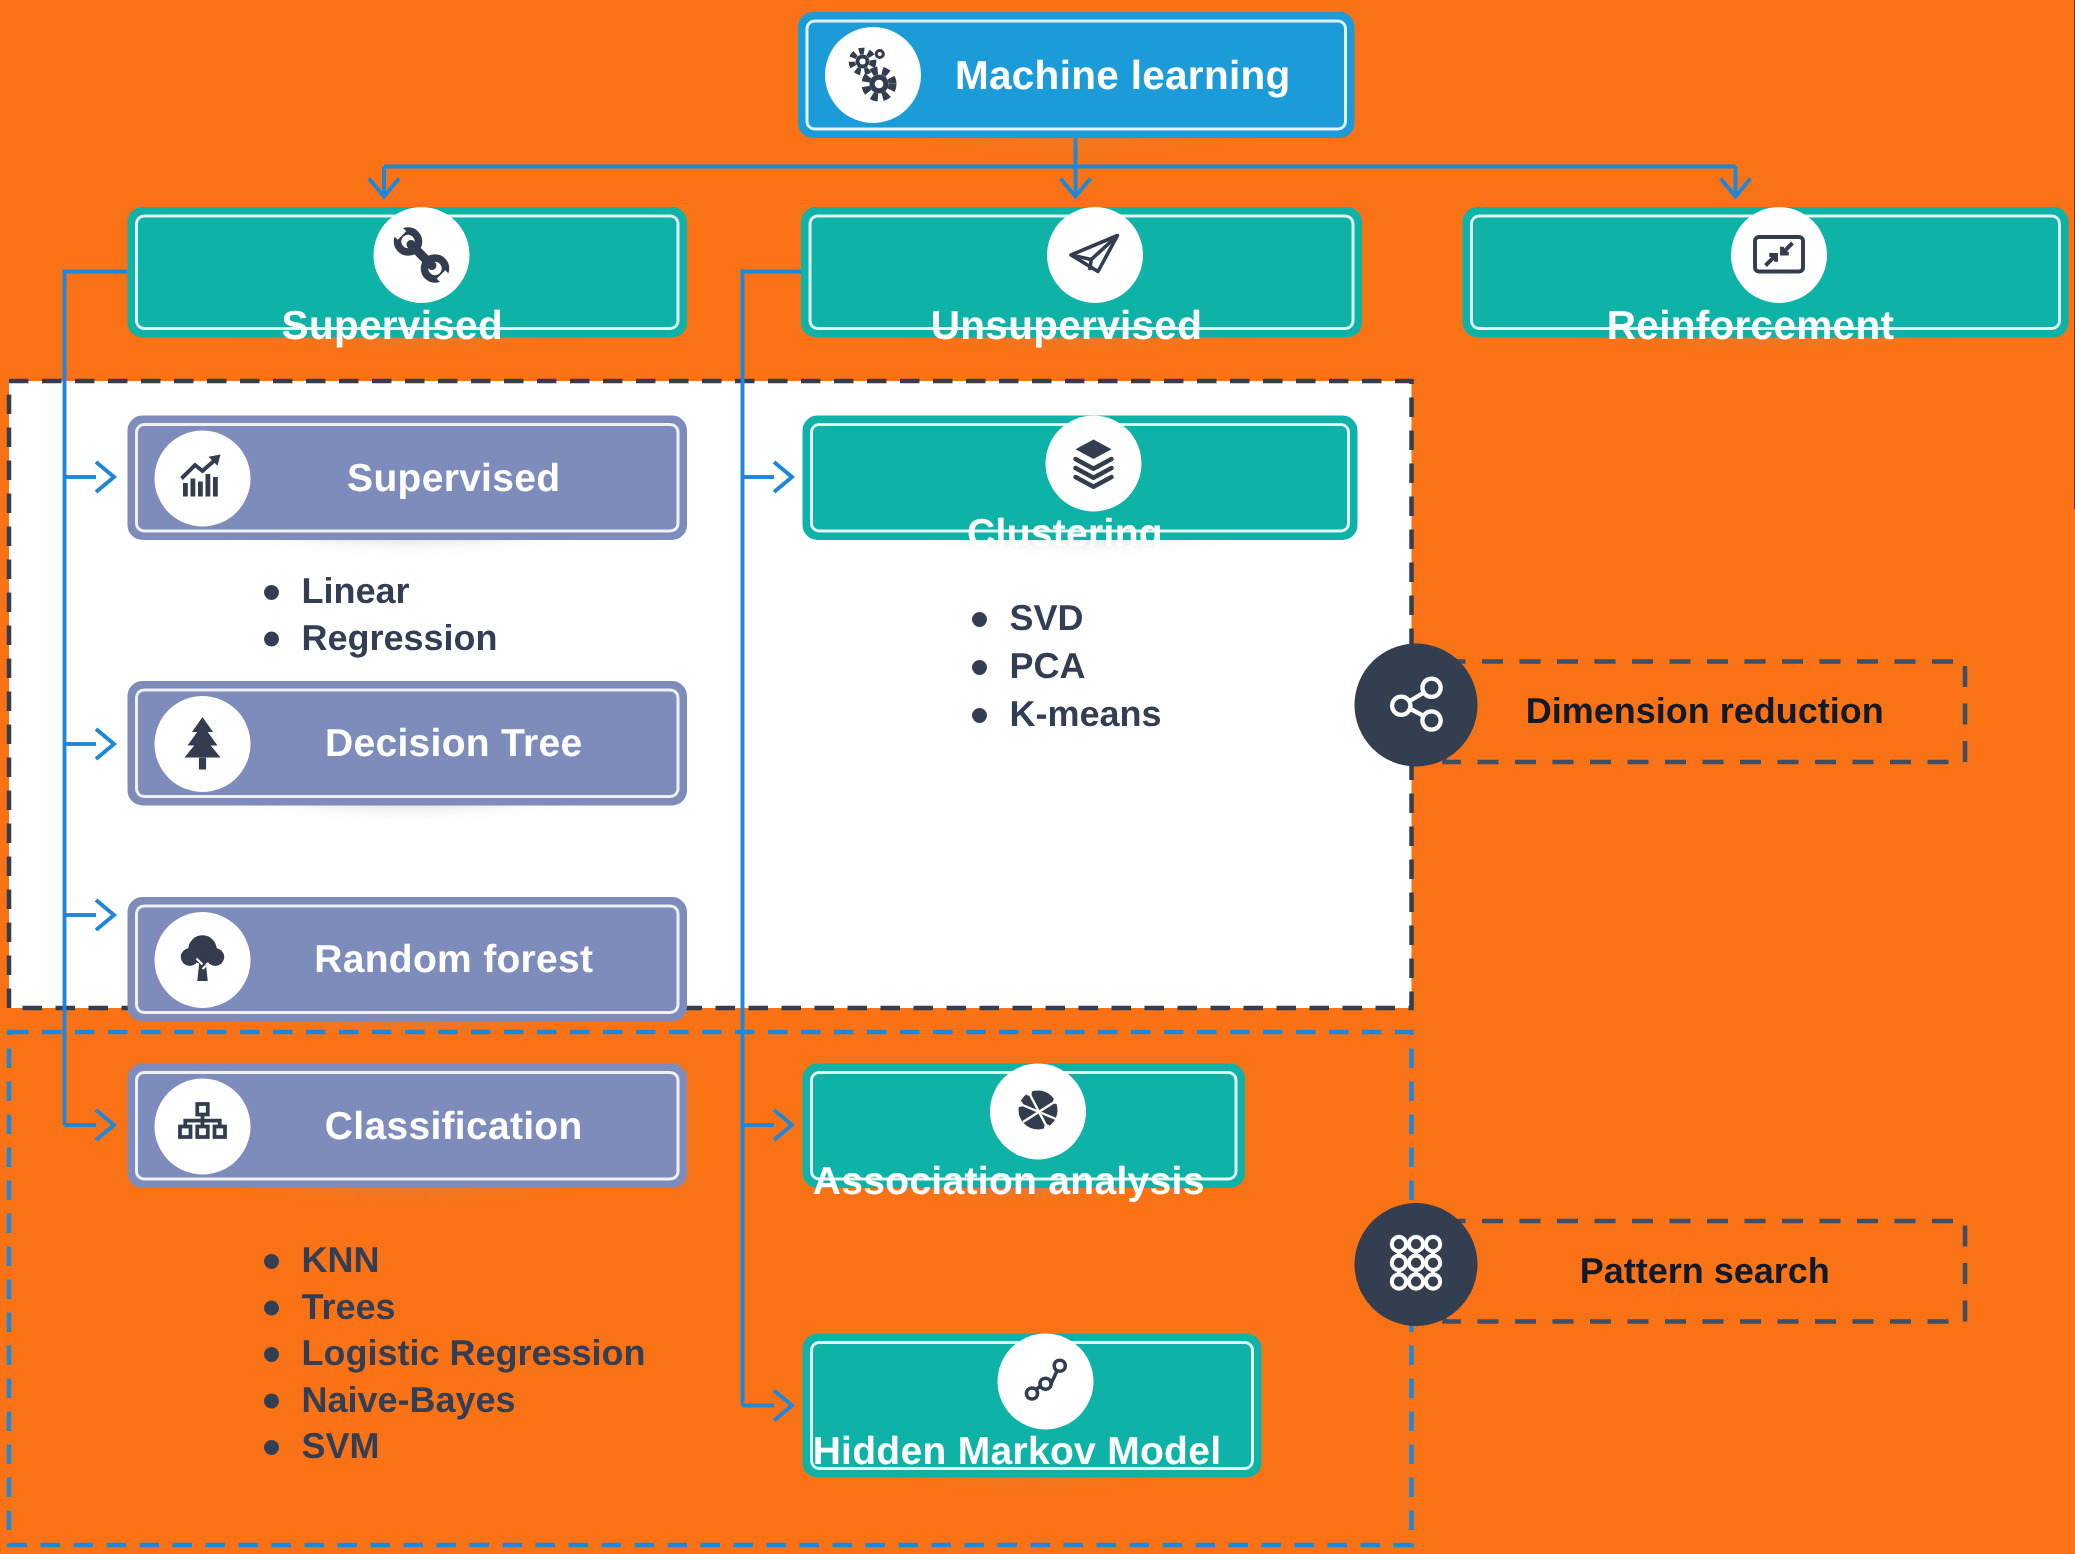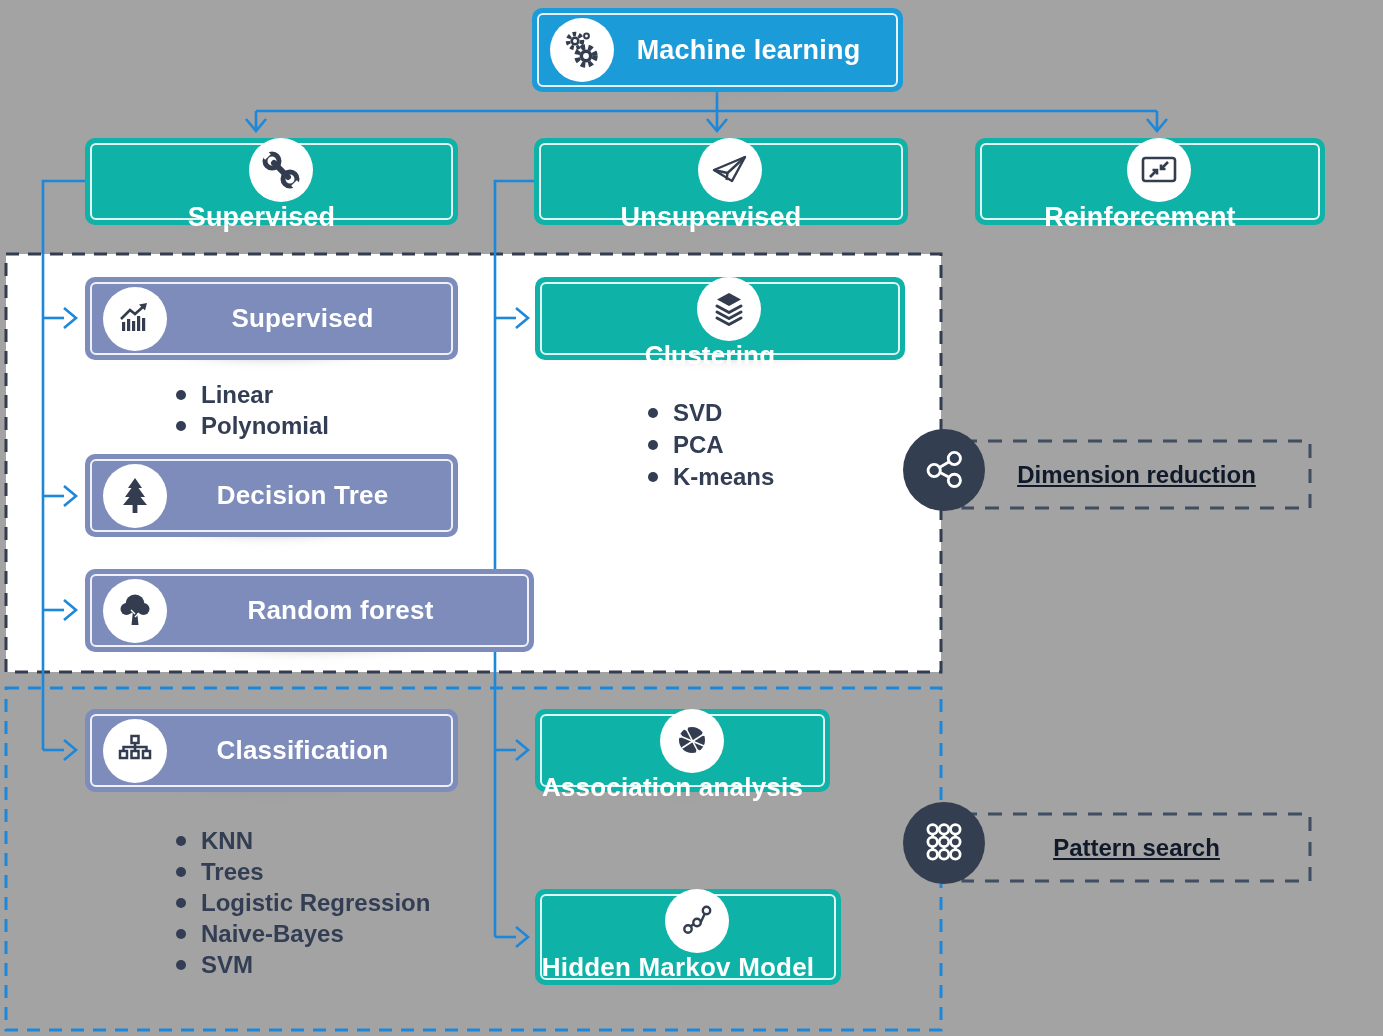--- a/index.html
+++ b/index.html
@@ -1,17 +1,17 @@
 <!DOCTYPE html>
 <html><head>
 <meta charset="utf-8">
 <style>
   html,body{margin:0;padding:0;background:#000;}
   #canvas{
-    position:relative;width:1383px;height:1036px;background:#a3a3a3;overflow:hidden;
+    position:relative;width:1383px;height:1036px;background:#f97316;overflow:hidden;
     font-family:"Liberation Sans", sans-serif;
   }
   #overlay{position:absolute;left:0;top:0;z-index:1;}
   .nodewrap{position:absolute;z-index:3;}
   .shadow{
     position:absolute;left:-26px;right:-26px;top:16px;bottom:-16px;border-radius:50%;
     background:radial-gradient(50% 50% at 50% 50%, rgba(150,150,150,0.95) 0%, rgba(150,150,150,0.55) 45%, rgba(150,150,150,0) 70%);
     filter:blur(5px);
   }
   .box{
@@ -35,21 +35,21 @@
   .bullets{position:absolute;z-index:3;}
   .bullet-row{display:flex;align-items:center;height:31px;}
   .bullet-row .dot{width:10px;height:10px;border-radius:50%;background:#333e54;margin-right:15px;flex:0 0 auto;}
   .bullet-row .btxt{color:#333e54;font-weight:700;font-size:24px;white-space:nowrap;}
   .anno-circle{
     position:absolute;width:82px;height:82px;border-radius:50%;background:#333e50;z-index:4;
     display:flex;align-items:center;justify-content:center;
   }
   .anno-label{
     position:absolute;z-index:2;color:#101a2b;font-weight:700;font-size:24px;
-    display:flex;align-items:center;justify-content:center;text-align:left;text-decoration:underline;
+    display:flex;align-items:center;justify-content:center;text-align:left;
   }
 </style>
 </head>
 <body>
 
 <div id="canvas">
 
   <svg id="overlay" width="1383" height="1036" viewBox="0 0 1383 1036">
 
     <rect x="6" y="254" width="935" height="418" fill="#ffffff" stroke="#333d4f" stroke-width="3" stroke-dasharray="13 9"></rect>
@@ -136,21 +136,21 @@
             <path d="M6 22 L19.5 25 L37 9"></path>
             <path d="M19.5 25 L18.5 32"></path>
           </g>
         </svg>
       </span>
       <span class="label">Unsupervised</span>
       <i class="inner"></i>
     </div>
   </div>
 
-  <div class="nodewrap toprow" style="left:975px;top:138px;width:350px;height:87px">
+  <div class="nodewrap toprow" style="left:975px;top:138px;width:404px;height:87px">
     <div class="shadow"></div>
     <div class="box teal">
       <span class="badge">
         <svg width="44" height="44" viewBox="0 0 44 44">
           <g stroke="#333d4f" stroke-width="2.6" fill="none">
             <rect x="6" y="10" width="32" height="23" rx="2.5"></rect>
             <path d="M31 14 L24 21"></path>
               <path d="M24 16.5 L24 21 L28.5 21"></path>
             <path d="M13 29 L20 22"></path>
               <path d="M20 26.5 L20 22 L15.5 22"></path>
@@ -190,21 +190,21 @@
         <svg width="44" height="44" viewBox="0 0 44 44">
           <path fill="#333d4f" d="M22 4 L29 14 L25.5 14 L32 23 L27.5 23 L34 31 L10 31 L16.5 23 L12 23 L18.5 14 L15 14 Z"></path>
           <rect x="19.6" y="31" width="4.8" height="8" fill="#333d4f"></rect>
         </svg>
       </span>
       <span class="label">Decision Tree</span>
       <i class="inner"></i>
     </div>
   </div>
 
-  <div class="nodewrap" style="left:85px;top:569px;width:449px;height:83px">
+  <div class="nodewrap" style="left:85px;top:598px;width:373px;height:83px">
     <div class="shadow"></div>
     <div class="box slate">
       <span class="badge">
         <svg width="44" height="44" viewBox="0 0 44 44">
           <g fill="#333d4f">
             <circle cx="22" cy="15" r="9.5"></circle>
               <circle cx="13.5" cy="20" r="6"></circle>
               <circle cx="30.5" cy="20" r="6"></circle>
             <path d="M20 22 h4 l1.5 14 h-7 z"></path>
           </g>
@@ -297,21 +297,21 @@
     </div>
   </div>
 
   <div class="bullets" style="left:176px;top:379px;">
     <div class="bullet-row">
         <span class="dot"></span>
         <span class="btxt">Linear</span>
       </div>
     <div class="bullet-row">
         <span class="dot"></span>
-        <span class="btxt">Polynomial</span>
+        <span class="btxt">Regression</span>
       </div>
   </div>
 
   <div class="bullets" style="left:648px;top:397px;">
     <div class="bullet-row" style="height:32px">
         <span class="dot"></span>
         <span class="btxt">SVD</span>
       </div>
     <div class="bullet-row" style="height:32px">
         <span class="dot"></span>

